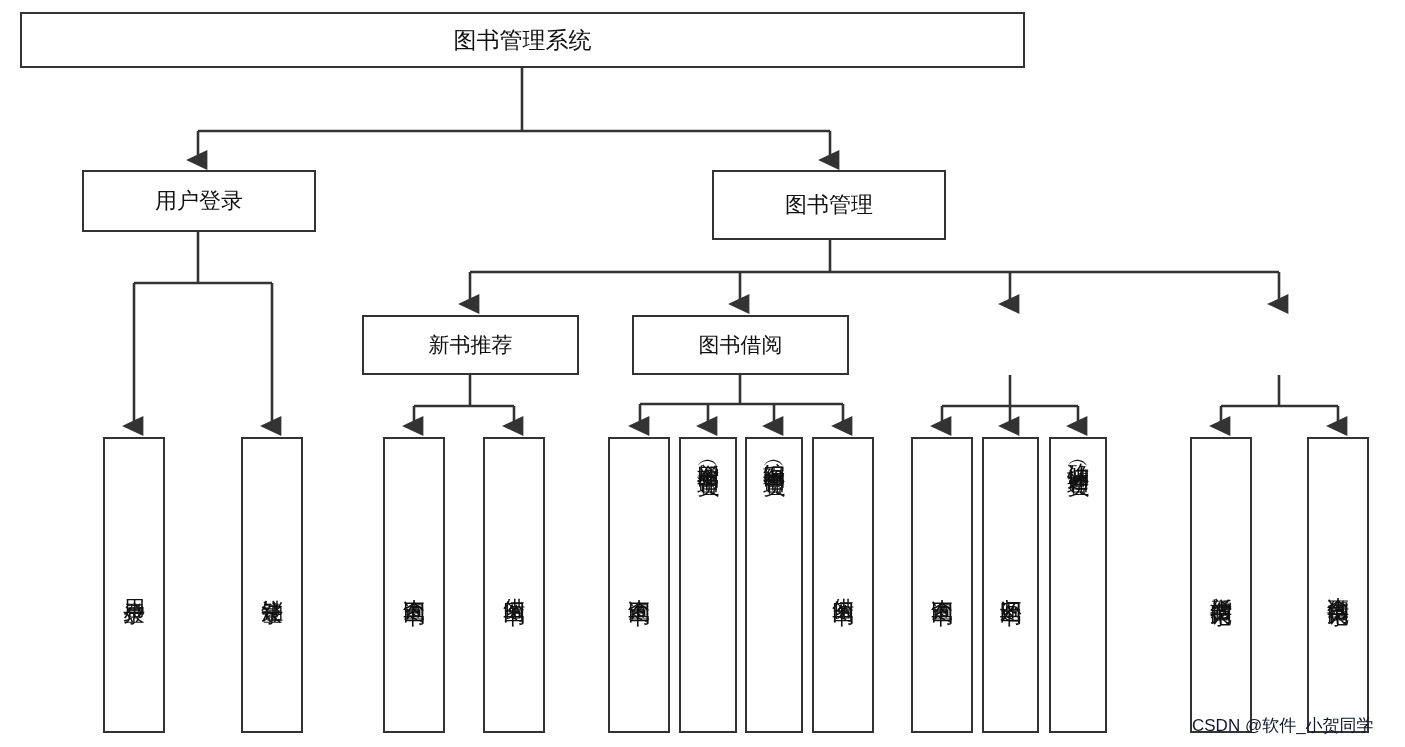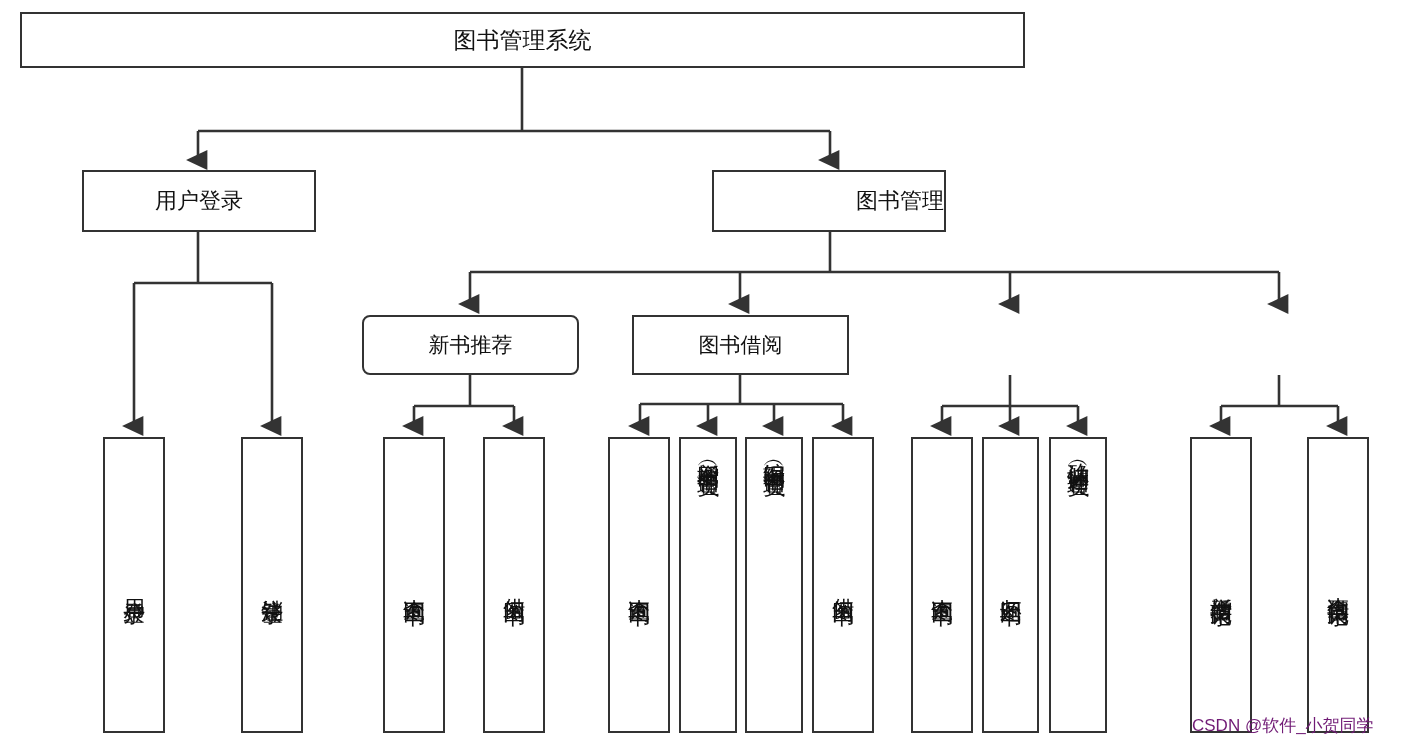--- a/index.html
+++ b/index.html
@@ -65,21 +65,21 @@
   }
   .node.v-leaf.v-center {
     align-items: center;
     padding-top: 0;
   }
   .watermark {
     position: absolute;
     left: 1192px;
     top: 714px;
     font-size: 17px;
-    color: #701a75;
+    color: #0f172a;
     white-space: nowrap;
     z-index: 3;
   }
 </style>
 </head>
 <body>
 
 <div id="canvas">
 
   <svg id="edges" viewBox="0 0 1405 747" width="1405" height="747">
@@ -132,25 +132,25 @@
     </g>
   </svg>
 
   <div class="node h-root" style="left:20px; top:12px; width:1005px; height:56px;">
     <span class="node-label">图书管理系统</span>
   </div>
 
   <div class="node h-mid" style="left:82px; top:170px; width:234px; height:62px;">
     <span class="node-label">用户登录</span>
   </div>
-  <div class="node h-mid" style="left:712px; top:170px; width:234px; height:62px;justify-content:flex-end;">
+  <div class="node h-mid" style="left:712px; top:170px; width:234px; height:70px;">
     <span class="node-label">图书管理</span>
   </div>
 
-  <div class="node h-sub" style="left:362px; top:315px; width:217px; height:60px;border-radius:8px;">
+  <div class="node h-sub" style="left:362px; top:315px; width:217px; height:60px;">
     <span class="node-label">新书推荐</span>
   </div>
   <div class="node h-sub" style="left:632px; top:315px; width:217px; height:60px;">
     <span class="node-label">图书借阅</span>
   </div>
 
   <div class="node v-leaf v-center" style="left:103px; top:437px; width:62px; height:296px;">
     <span class="node-label">用户登录</span>
   </div>
   <div class="node v-leaf v-center" style="left:241px; top:437px; width:62px; height:296px;">

